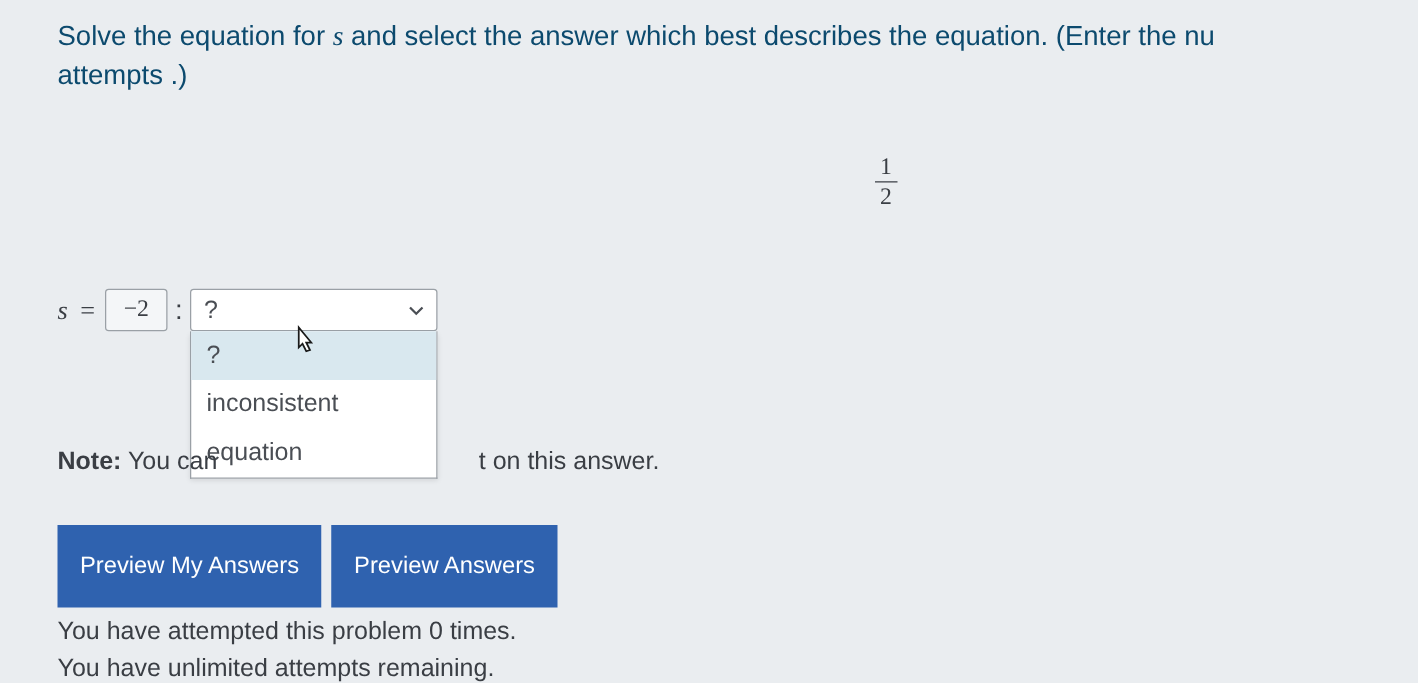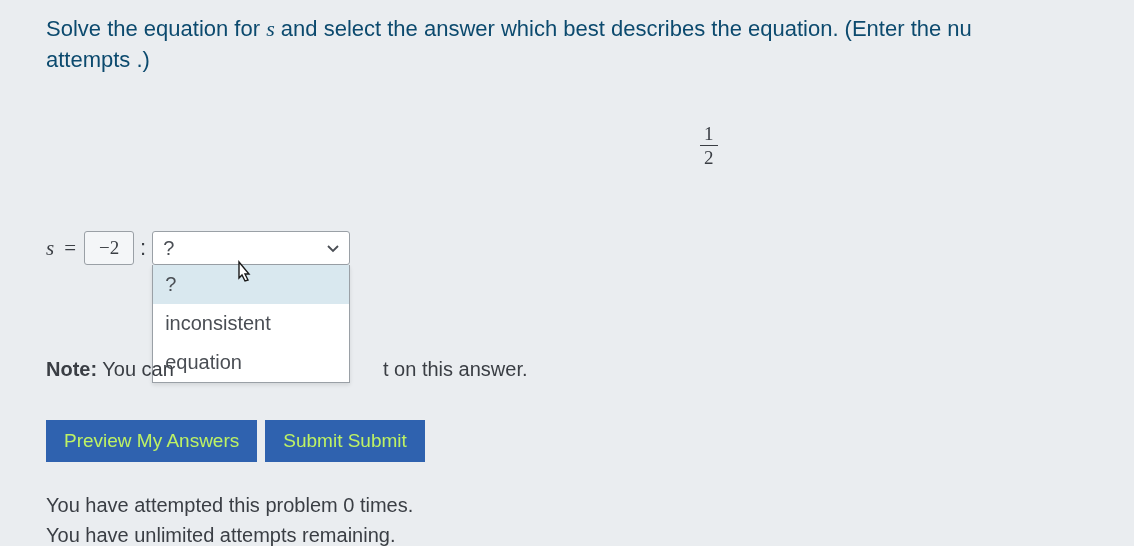--- a/index.html
+++ b/index.html
@@ -153,22 +153,22 @@
     }
     .button-row {
       position: absolute;
       top: 420px;
       left: 46px;
       display: flex;
       gap: 8px;
     }
     .btn {
       background: #2f62af;
-      color: #bef264;
-      padding: 10px 18px;
+      color: #ffffff;
+      padding: 22px 18px;
       font-size: 19px;
       border: none;
       cursor: pointer;
     }
     .attempt-info {
       position: absolute;
       top: 490px;
       left: 46px;
       font-size: 20px;
       color: #3a3e44;
@@ -222,19 +222,19 @@
 
 <div class="note-row">
   <span class="bold">Note:</span>
   <span class="italic"> You can</span>
   <span class="note-mid"></span>
   <span class="italic">t on this answer.</span>
 </div>
 
 <div class="button-row">
   <button class="btn">Preview My Answers</button>
-  <button class="btn">Submit Submit</button>
+  <button class="btn">Preview Answers</button>
 </div>
 
 <div class="attempt-info">
   <div>You have attempted this problem 0 times.</div>
   <div>You have unlimited attempts remaining.</div>
 </div>
 
 </body></html>

